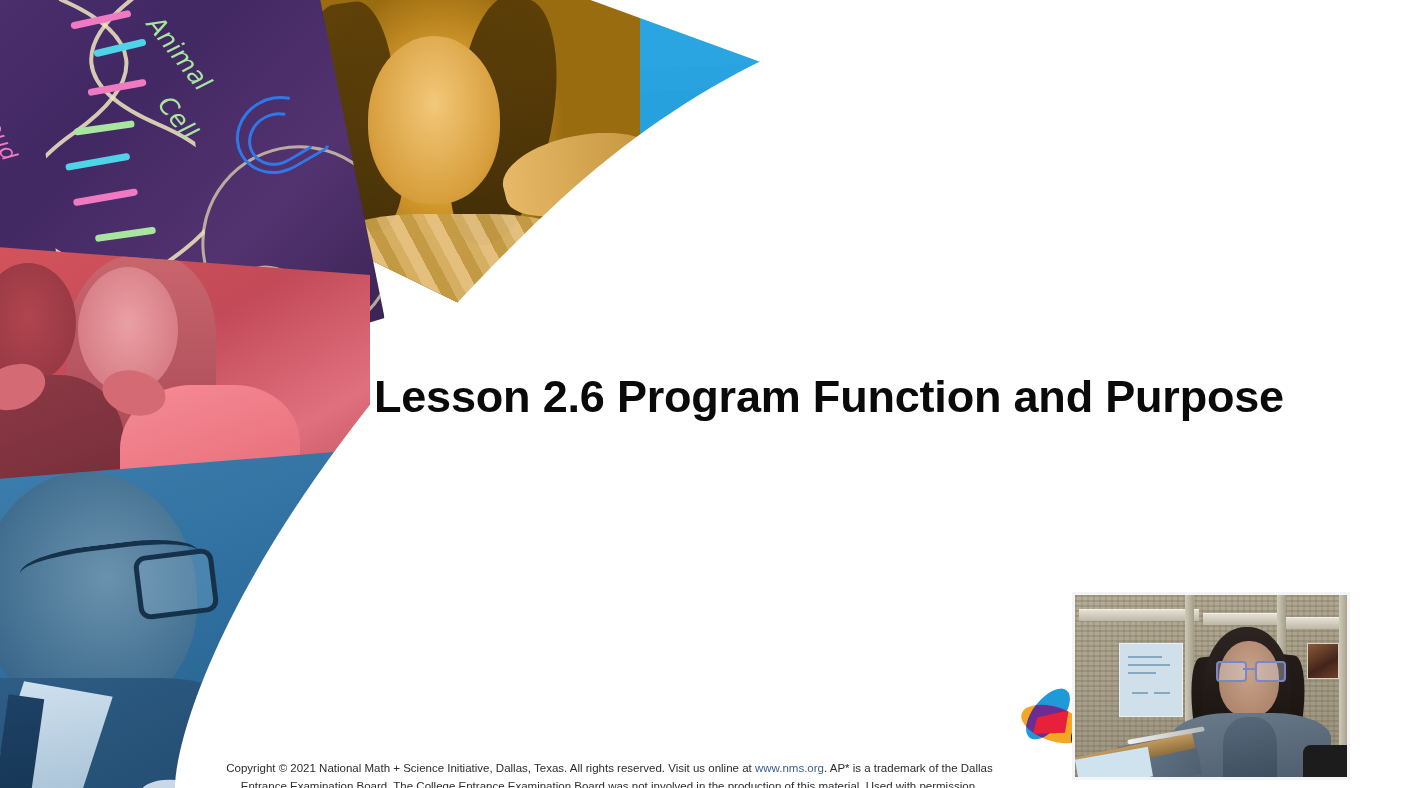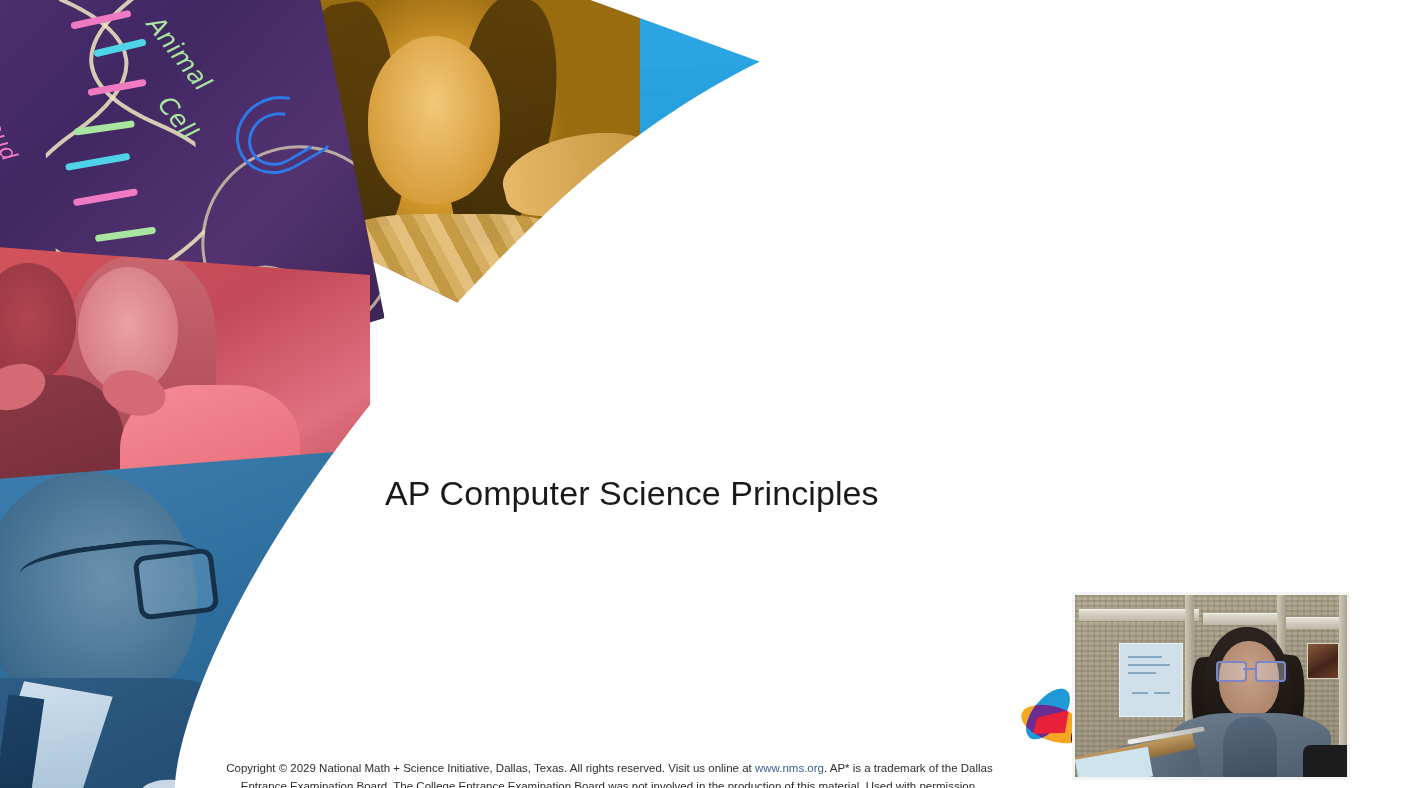--- a/index.html
+++ b/index.html
@@ -587,24 +587,24 @@
       <div class="b-tie"></div>
       <div class="b-glass"></div>
       <div class="b-lens"></div>
       <div class="b-pin"></div>
     </div>
   </div>
 
   <div class="white-sweep"></div>
   <div class="white-sweep-hi"></div>
 
-  <div class="subtitle">AP Computer Science Principles</div>
+  <div class="title">Lesson 2.6 Program Function and Purpose</div>
 
   <div class="copyright">
-    <span>Copyright © 2029 National Math + Science Initiative, Dallas, Texas. All rights reserved. Visit us online at </span><span class="link">www.nms.org</span><span>. AP* is a trademark of the Dallas</span>
+    <span>Copyright © 2021 National Math + Science Initiative, Dallas, Texas. All rights reserved. Visit us online at </span><span class="link">www.nms.org</span><span>. AP* is a trademark of the Dallas</span>
     <span>Entrance Examination Board. The College Entrance Examination Board was not involved in the production of this material. Used with permission.</span>
   </div>
 
   <svg class="logo" viewBox="0 0 96 72">
     <defs>
       <clipPath id="clipBlue">
         <ellipse cx="40" cy="32" rx="30" ry="15" transform="rotate(-52 40 32)"></ellipse>
       </clipPath>
       <clipPath id="clipOrange">
         <ellipse cx="46" cy="42" rx="34" ry="17" transform="rotate(18 46 42)"></ellipse>

